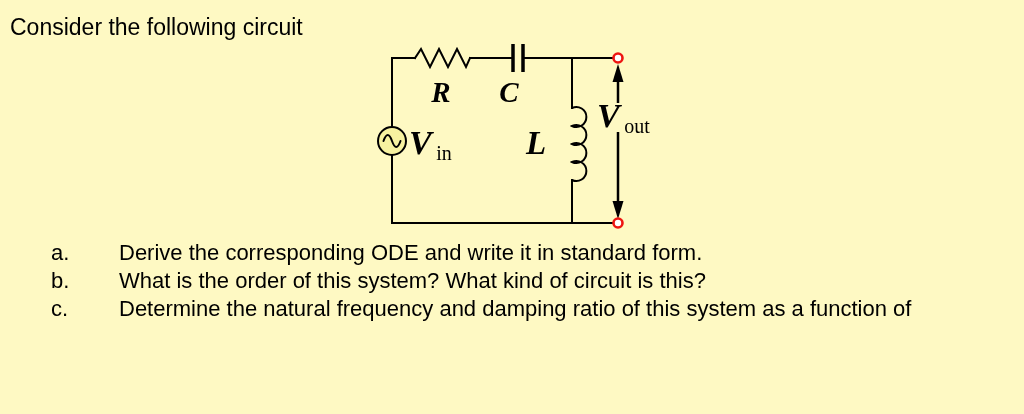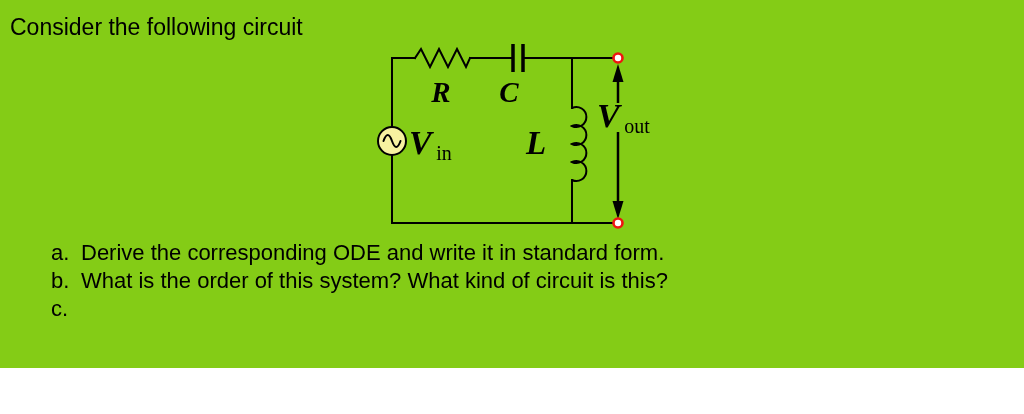--- a/index.html
+++ b/index.html
@@ -1,21 +1,21 @@
 <!DOCTYPE html>
 <html><head>
 <meta charset="utf-8">
 <style>
   * { margin: 0; padding: 0; box-sizing: border-box; }
   html, body { background: #ffffff; }
   .page {
     position: relative;
     width: 1024px;
-    height: 368px;
-    background: #84cc16;
+    height: 414px;
+    background: #fef9c3;
     overflow: hidden;
     font-family: "Liberation Sans", sans-serif;
     color: #000000;
   }
   .title {
     position: absolute;
     left: 10px;
     top: 13px;
     font-size: 23px;
     line-height: 28px;
@@ -35,21 +35,21 @@
     top: 239px;
     width: 965px;
     font-size: 22px;
     line-height: 28px;
   }
   .q-row { display: flex; }
   .q-marker {
     width: 30px;
     flex: 0 0 30px;
   }
-  .q-text { flex: 1 1 auto; }
+  .q-text { flex: 1 1 auto; margin-left: 38px; }
   .q-text i, .q-text .it { font-style: italic; }
   
   .cir-label {
     font-family: "Liberation Serif", "DejaVu Serif", serif;
     font-style: italic;
     font-weight: bold;
   }
 </style>
 </head>
 <body>
@@ -119,17 +119,18 @@
       <div class="q-marker">a.</div>
       <div class="q-text">Derive the corresponding ODE and write it in standard form.</div>
     </div>
     <div class="q-row">
       <div class="q-marker">b.</div>
       <div class="q-text">What is the order of this system? What kind of circuit is this?</div>
     </div>
     <div class="q-row">
       <div class="q-marker">c.</div>
       <div class="q-text">
+        <div>Determine the natural frequency and damping ratio of this system as a function of</div>
       </div>
     </div>
   </div>
 
 </div>
 
 </body></html>

